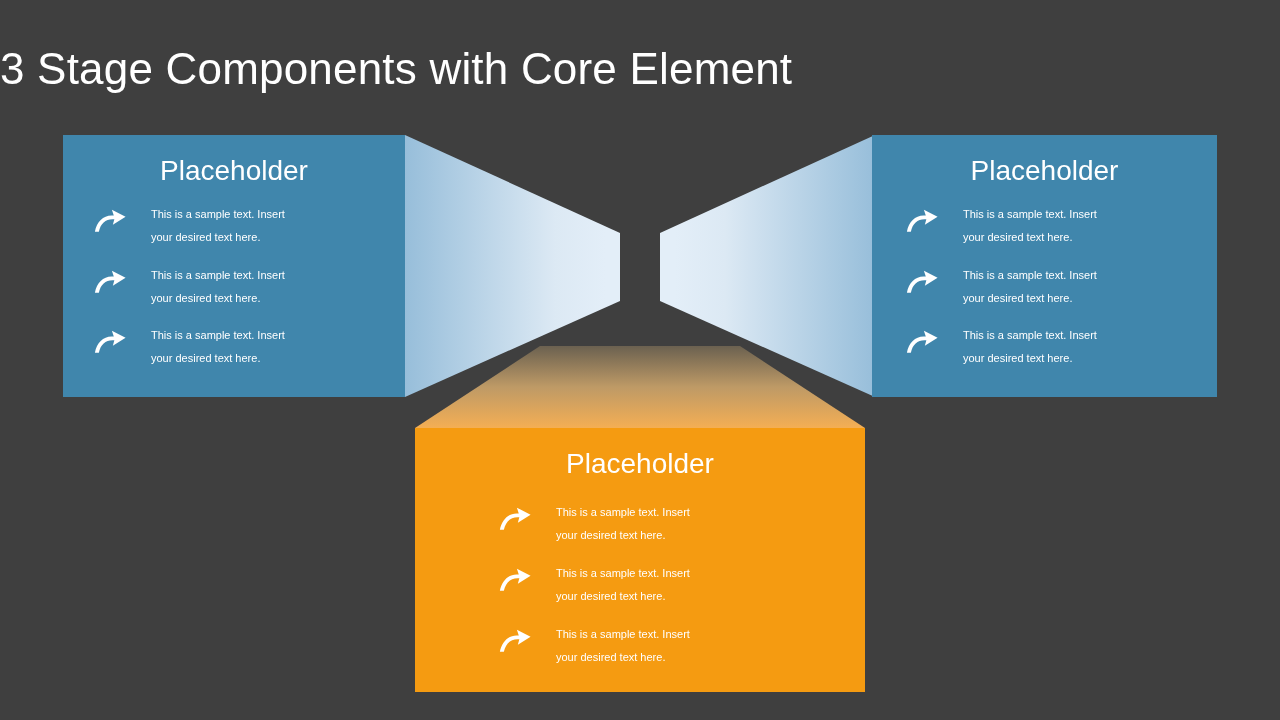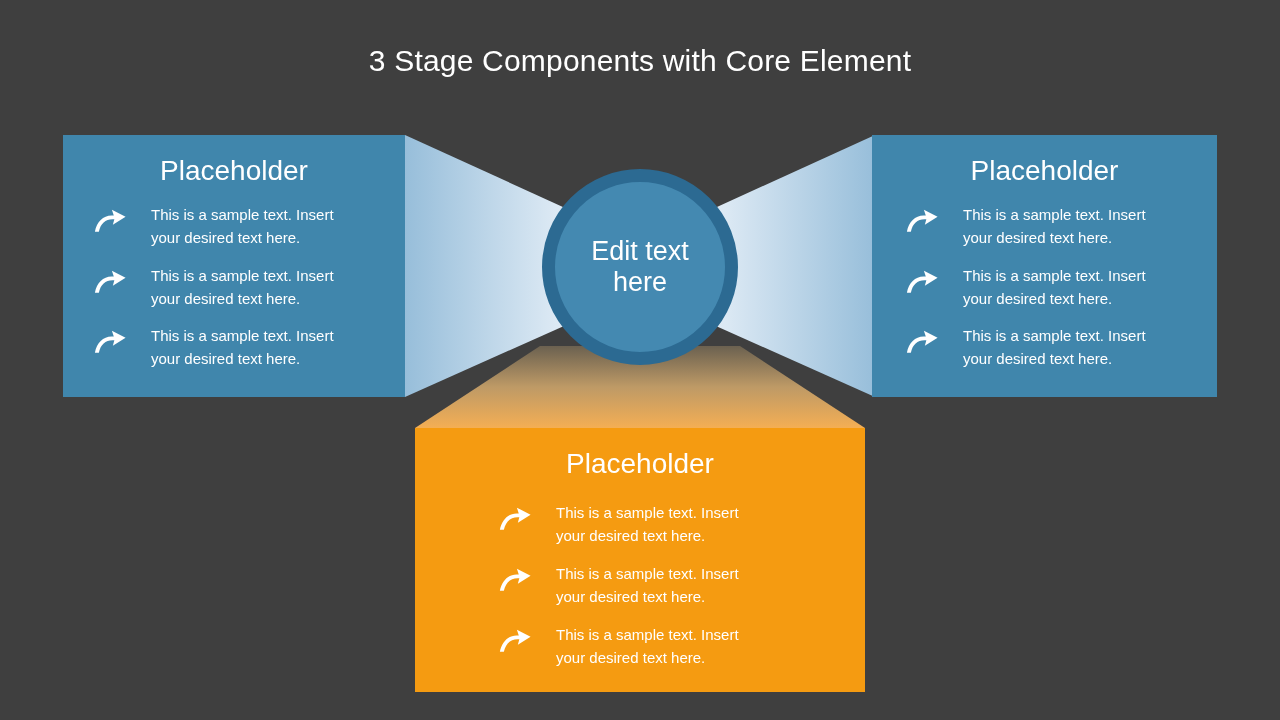--- a/index.html
+++ b/index.html
@@ -4,21 +4,21 @@
 <style>
   html,body{margin:0;padding:0;background:#3F3F3F;}
   .stage{
     position:relative;width:1280px;height:720px;overflow:hidden;
     background:#3F3F3F;
     font-family:"Liberation Sans","DejaVu Sans",sans-serif;
     -webkit-font-smoothing:antialiased;
   }
   .slide-title{
     position:absolute;top:44px;left:0;width:100%;
-    text-align:center;color:#FFFFFF;font-size:30px;font-weight:400;
+    text-align:left;color:#FFFFFF;font-size:44px;font-weight:400;
     letter-spacing:0.2px;
   }
   .beams{position:absolute;left:0;top:0;width:1280px;height:720px;pointer-events:none;}
 
   .panel{position:absolute;color:#FFFFFF;}
   .panel-blue{background:#4086AC;}
   .panel-orange{background:#F59B11;}
   .panel-left{left:63px;top:135px;width:342px;height:262px;}
   .panel-right{left:872px;top:135px;width:345px;height:262px;}
   .panel-bottom{left:415px;top:428px;width:450px;height:264px;}
@@ -29,21 +29,21 @@
   .row{position:absolute;display:flex;align-items:flex-start;}
   .panel-left  .row{left:30px;right:10px;}
   .panel-right .row{left:33px;right:10px;}
   .panel-bottom .row{left:83px;right:16px;}
   .row-1{top:68px;}  .row-2{top:129px;}  .row-3{top:189px;}
   .panel-bottom .row-1{top:73px;}
   .panel-bottom .row-2{top:134px;}
   .panel-bottom .row-3{top:195px;}
   .arrow{flex:0 0 34px;width:34px;height:27px;margin-top:4px;margin-right:24px;}
   .arrow svg{display:block;width:34px;height:27px;}
-  .item-text{margin:0;font-size:15px;line-height:23px;color:#FFFFFF;}
+  .item-text{margin:0;font-size:11px;line-height:23px;color:#FFFFFF;}
   .item-text span{display:block;white-space:nowrap;}
 
   .core-circle{
     position:absolute;left:542px;top:169px;width:196px;height:196px;
     box-sizing:border-box;border-radius:50%;
     background:#4489B1;border:13px solid #2C6A92;
     display:flex;align-items:center;justify-content:center;
   }
   .core-label{
     width:122px;text-align:center;color:#FFFFFF;
@@ -187,17 +187,14 @@
             <path fill="#FFFFFF" d="M2 26 C4 14.5, 12 7.5, 22 8.8 L20 2.5 L34.5 10 L21 18.5 L22.6 12.8 C14 12, 8.2 16.5, 6.2 26 Z"></path>
           </svg>
       </span>
       <p class="item-text">
         <span>This is a sample text. Insert</span>
         <span>your desired text here.</span>
       </p>
     </div>
   </div>
 
-  <div class="core-circle">
-    <div class="core-label">Edit text here</div>
-  </div>
 
 </div>
 
 </body></html>

